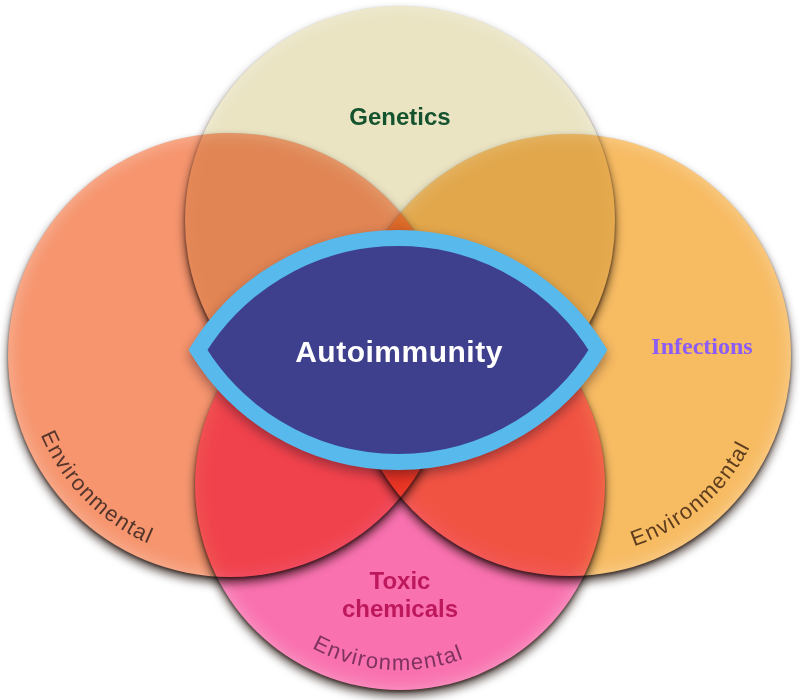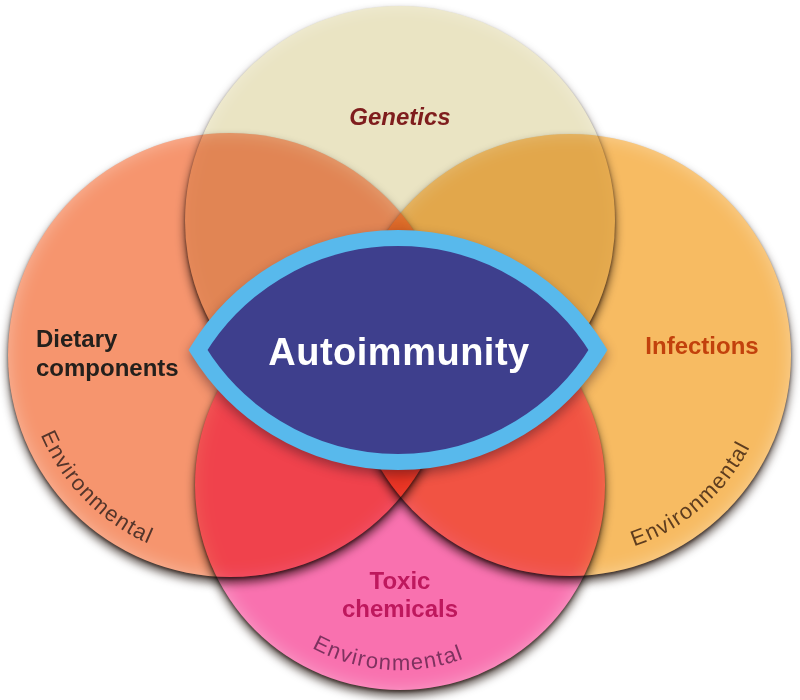--- a/index.html
+++ b/index.html
@@ -55,21 +55,21 @@
     line-height: 28px;
     z-index: 5;
   }
   .label-genetics   { left: 300px; top: 103px; width: 200px; text-align: center; }
   .label-dietary    { left: 36px;  top: 324px; width: 175px; text-align: left; line-height: 29px; }
   .label-infections { left: 622px; top: 332px; width: 160px; text-align: center; }
   .label-toxic      { left: 330px; top: 567px; width: 140px; text-align: center; }
   .label-center {
     left: 248px; top: 334px; width: 302px;
     text-align: center;
-    font-size: 38px;
+    font-size: 30px;
     line-height: 36px;
     letter-spacing: 0.5px;
     z-index: 10;
   }
 </style>
 </head>
 <body>
 
 <div class="canvas">
 
@@ -95,23 +95,22 @@
 
     <text class="env-text" fill="#5E3D1F">
       <textPath href="#arc-infections" startOffset="2">Environmental</textPath>
     </text>
 
     <text class="env-text" fill="#7E325F">
       <textPath href="#arc-toxic" startOffset="2">Environmental</textPath>
     </text>
   </svg>
 
-  <div class="label label-genetics" style="color: #7f1d1d; font-style: italic;">Genetics</div>
+  <div class="label label-genetics" style="color: #14532d;">Genetics</div>
 
-  <div class="label label-dietary" style="color: rgb(36, 32, 28);">Dietary components</div>
 
-  <div class="label label-infections" style="color: #c2410c;">Infections</div>
+  <div class="label label-infections" style="color: #8b5cf6; font-family: Liberation Serif, serif;">Infections</div>
 
   <div class="label label-toxic" style="color: #be185d;">Toxic chemicals</div>
 
   <div class="label label-center" style="color: rgb(255, 255, 255);">Autoimmunity</div>
 
 </div>
 
 </body></html>

